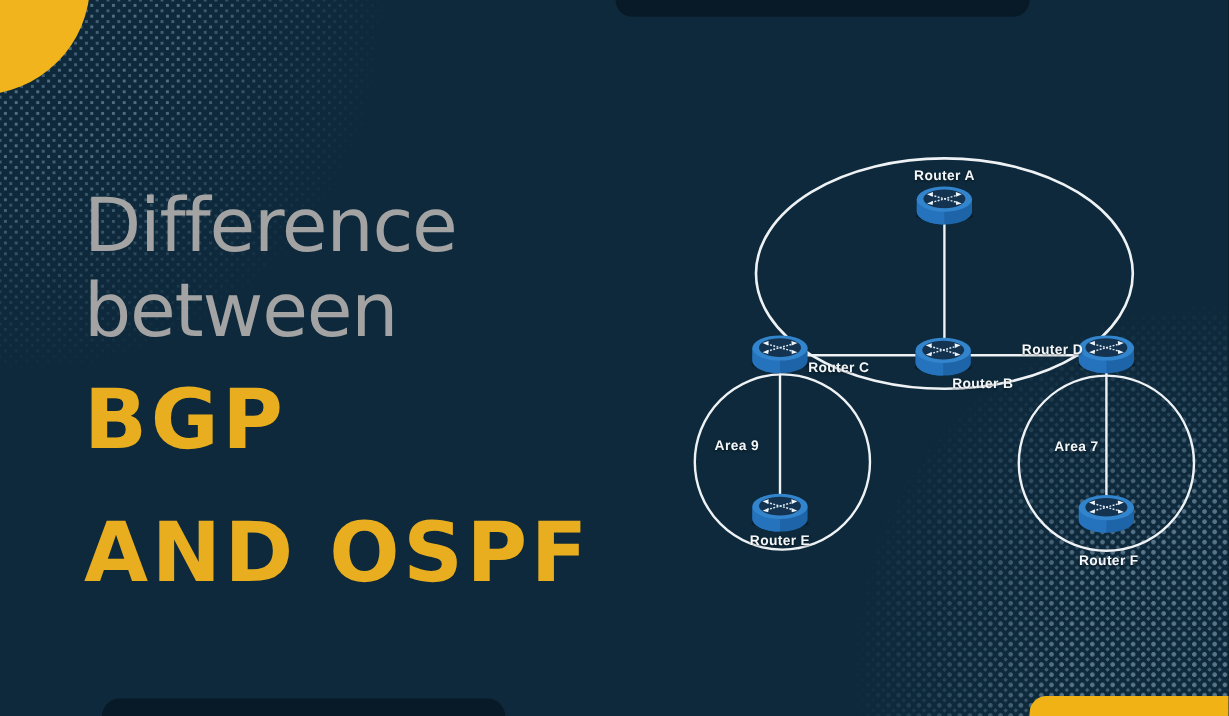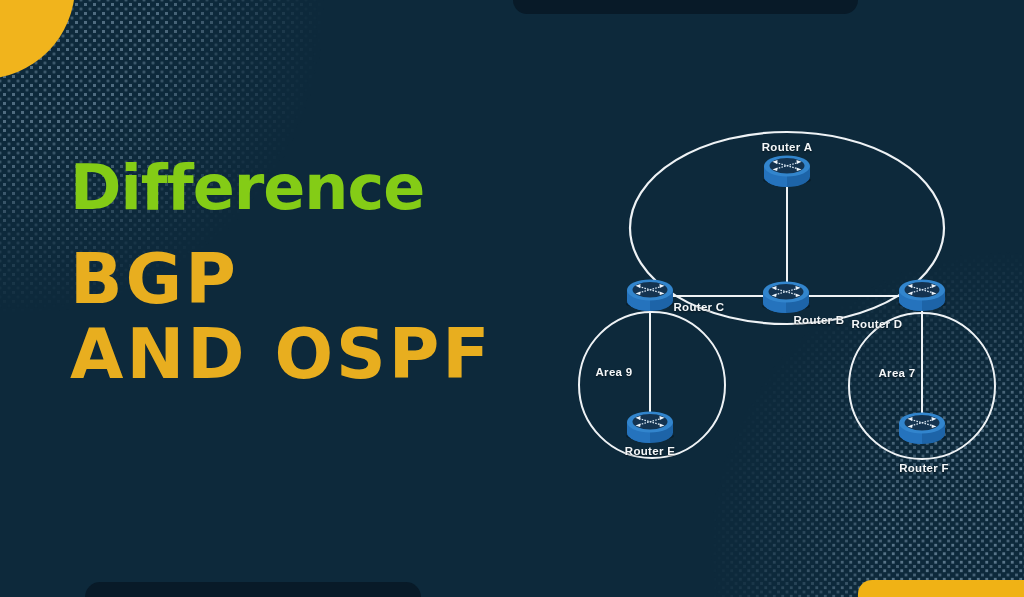--- a/index.html
+++ b/index.html
@@ -46,27 +46,27 @@
   .accent-bottomright{
     position:absolute;left:858px;bottom:0;width:166px;height:17px;
     border-radius:14px 0 0 0;background:#f0b215;
   }
   
   .title{
     position:absolute;left:70px;top:152px;white-space:nowrap;
   }
   .title .white-line{
     font-family:"DejaVu Sans","Liberation Sans",sans-serif;
-    font-size:62px;line-height:71px;font-weight:700;
-    letter-spacing:-1px;color:#84cc16;
+    font-size:62px;line-height:71px;font-weight:400;
+    letter-spacing:-1px;color:#a3a3a3;
   }
   .title .yellow-line{
     font-family:"DejaVu Sans","Liberation Sans",sans-serif;
     font-size:69px;line-height:75px;font-weight:800;
-    letter-spacing:3px;color:#e8ae1f;
+    letter-spacing:3px;color:#e8ae1f;margin-top:36px;
   }
   .title .yellow-line.first{margin-top:19px;}
   
   .diagram-svg{position:absolute;left:0;top:0;}
   .node-label{
     position:absolute;transform:translate(-50%,-50%);
     font-family:"Liberation Sans",sans-serif;
     font-size:11.5px;font-weight:bold;letter-spacing:.3px;
     color:#f4f7f9;text-shadow:0 1px 2px rgba(0,0,0,.55);
     white-space:nowrap;
@@ -80,20 +80,21 @@
   <div class="dots dots-topleft"></div>
   <div class="dots dots-bottomright"></div>
 
   <div class="yellow-circle"></div>
   <div class="notch notch-top"></div>
   <div class="notch notch-bottom"></div>
   <div class="accent-bottomright"></div>
 
   <div class="title">
     <div class="white-line">Difference</div>
+    <div class="white-line">between</div>
     <div class="yellow-line first">BGP</div>
     <div class="yellow-line">AND OSPF</div>
   </div>
 
   <svg class="diagram-svg" width="1024" height="597" viewBox="0 0 1024 597">
     <defs>
       <g id="routerIcon">
         <ellipse cx="0" cy="10" rx="24" ry="4.5" fill="rgba(0,0,0,0.28)"></ellipse>
         <path d="M -23 -4 L -23 6.5 A 23 10.5 0 0 0 23 6.5 L 23 -4 Z" fill="#1d64a8"></path>
         <path d="M -23 -4 L -23 6.5 A 23 10.5 0 0 0 0 17 L 0 -4 Z" fill="#2573bd"></path>
@@ -125,19 +126,19 @@
     <use href="#routerIcon" x="650" y="294"></use>
     <use href="#routerIcon" x="786" y="296"></use>
     <use href="#routerIcon" x="922" y="294"></use>
     <use href="#routerIcon" x="650" y="426"></use>
     <use href="#routerIcon" x="922" y="427"></use>
   </svg>
 
   <span class="node-label" style="left:787px;top:147px">Router A</span>
   <span class="node-label" style="left:699px;top:307px">Router C</span>
   <span class="node-label" style="left:819px;top:320px">Router B</span>
-  <span class="node-label" style="left:877px;top:324px">Router D</span>
+  <span class="node-label" style="left:877px;top:292px">Router D</span>
   <span class="node-label" style="left:650px;top:451px">Router E</span>
   <span class="node-label" style="left:924px;top:468px">Router F</span>
   <span class="node-label" style="left:614px;top:372px">Area 9</span>
   <span class="node-label" style="left:897px;top:373px">Area 7</span>
 
 </div>
 
 </body></html>

